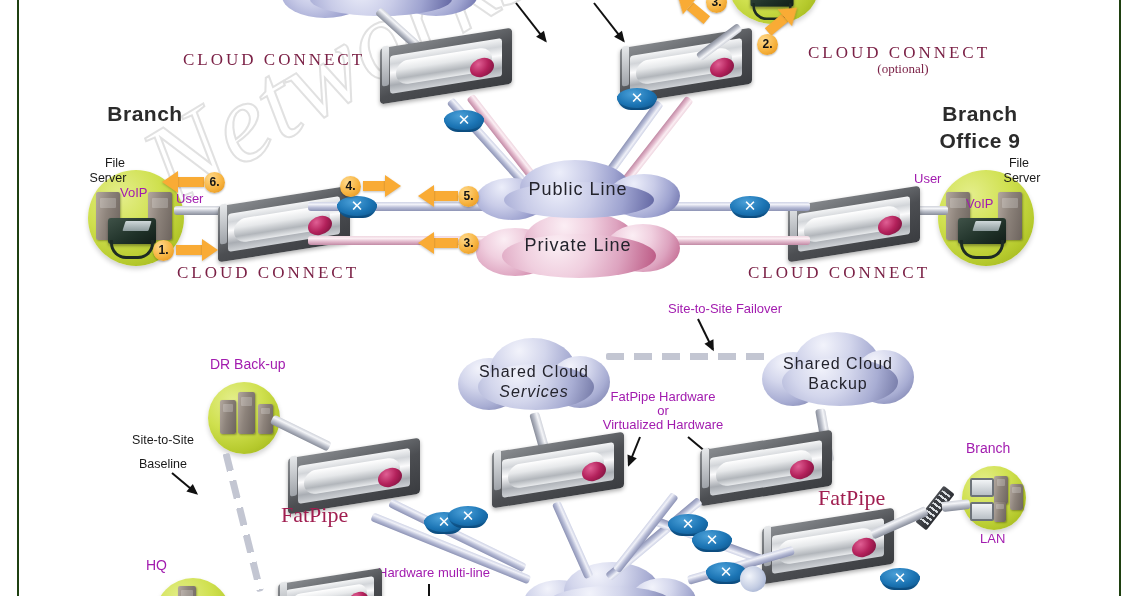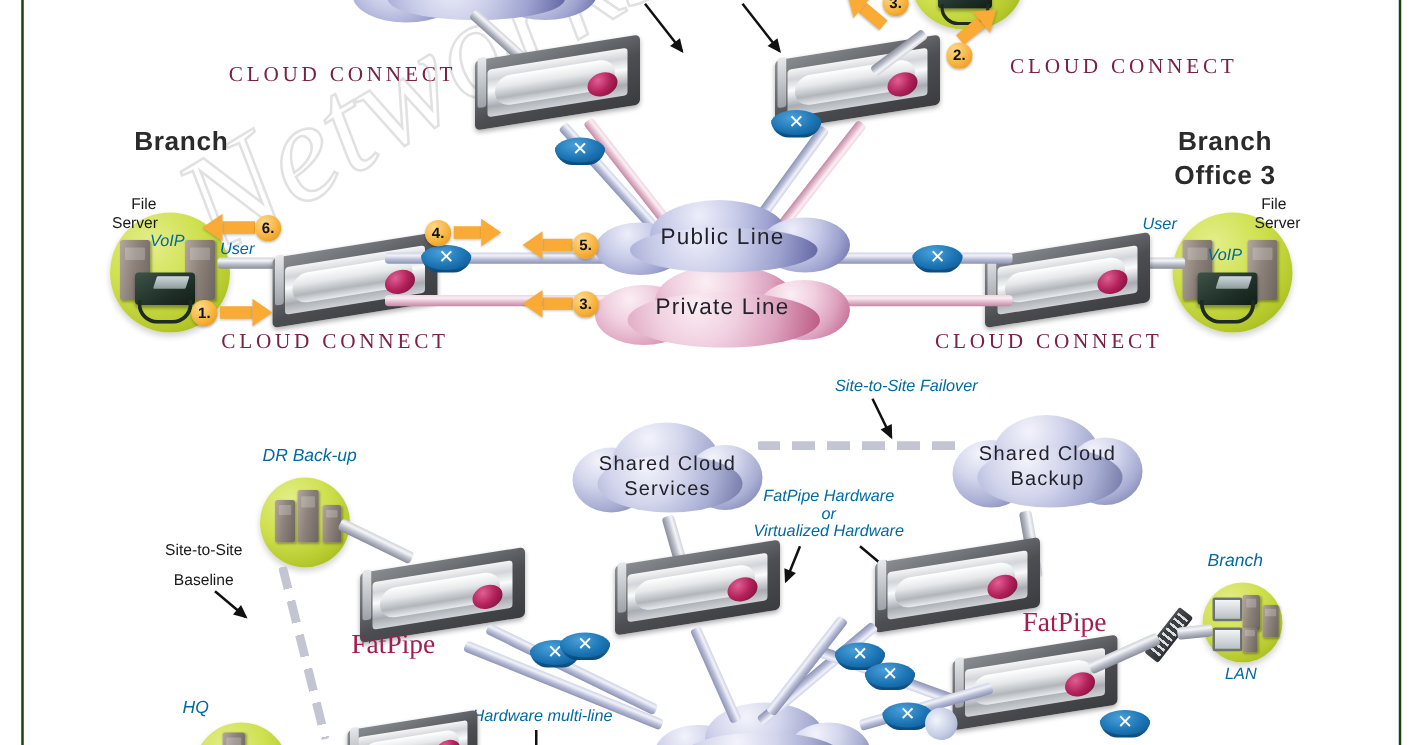--- a/index.html
+++ b/index.html
@@ -27,21 +27,21 @@
 
   
   .lbl{position:absolute;color:#1a1a1a;white-space:nowrap;line-height:1.12;}
   .lbl.c{text-align:center;transform:translateX(-50%);}
 
   .title-branch{font-size:21px;font-weight:bold;color:#2b2b2b;letter-spacing:.5px;text-align:center;}
   .cc{font-family:"Liberation Serif","DejaVu Serif",serif;font-size:17px;letter-spacing:3px;color:#7b2146;white-space:nowrap;}
   .cc-opt{font-family:"Liberation Serif","DejaVu Serif",serif;font-size:13px;letter-spacing:0px;color:#7b2146;text-align:center;}
   .fatpipe-word{font-family:"Liberation Serif","DejaVu Serif",serif;font-size:22px;color:#a01e50;white-space:nowrap;}
   .small{font-size:12.5px;color:#1a1a1a;}
-  .small13{font-size:13px;color:#0369a1;font-style:italic;}
+  .small13{font-size:13px;color:#a21caf;}
   .cloudtxt{font-size:18px;color:#23232c;text-align:center;letter-spacing:1px;line-height:1.25;}
 
   
   .cloud{position:absolute;}
   .cloud .body{position:absolute;inset:0;}
   .cloud .puff{position:absolute;border-radius:50%;}
   .cloud-label{position:absolute;left:0;right:0;text-align:center;z-index:3;}
 
   .pub .puff{background:radial-gradient(circle at 36% 22%, #eceefa 0%, #c9cce8 35%, #9ea3d0 66%, #5f63a0 100%);}
   .priv .puff{background:radial-gradient(circle at 36% 24%, #fbeef4 0%, #f0cfdf 32%, #dda3bf 62%, #b9537f 100%);}
@@ -195,24 +195,25 @@
   <div class="onum" style="left:757px;top:34px;">2.</div>
 
   <div class="oarr lft" style="left:690px;top:6px;transform:rotate(40deg);">
     <div class="stem" style="left:0;width:22px;"></div>
       <div class="head" style="left:-16px;"></div>
   </div>
   <div class="onum" style="left:706px;top:-8px;">3.</div>
 
   <div class="lbl cc" style="left:183px;top:50px;">CLOUD  CONNECT</div>
   <div class="lbl cc" style="left:808px;top:43px;">CLOUD  CONNECT</div>
+  <div class="lbl cc-opt" style="left:808px;top:62px;width:190px;">(optional)</div>
 
   <div class="lbl title-branch" style="left:85px;top:102px;width:120px;">Branch</div>
   <div class="lbl title-branch" style="left:920px;top:102px;width:120px;">Branch</div>
-  <div class="lbl title-branch" style="left:920px;top:129px;width:120px;">Office  3</div>
+  <div class="lbl title-branch" style="left:920px;top:129px;width:120px;">Office  9</div>
 
   <div class="bubble" style="left:88px;top:170px;width:96px;height:96px;"></div>
   <div class="srv" style="left:96px;top:192px;width:24px;height:48px;"></div>
   <div class="srv" style="left:148px;top:192px;width:24px;height:48px;"></div>
   <div class="voip" style="left:108px;top:218px;">
     <div class="scr"></div>
       <div class="cord"></div>
   </div>
   <div class="lbl small" style="left:92px;top:156px;width:46px;text-align:center;">File</div>
   <div class="lbl small" style="left:78px;top:171px;width:60px;text-align:center;">Server</div>
@@ -320,21 +321,21 @@
   <div class="dashline" style="left:606px;top:353px;width:166px;"></div>
 
   <div class="cloud shared" style="left:458px;top:338px;width:152px;height:76px;">
     <div class="body">
       <div class="puff" style="left:0px;top:20px;width:62px;height:52px;"></div>
       <div class="puff" style="left:32px;top:0px;width:86px;height:64px;"></div>
       <div class="puff" style="left:92px;top:18px;width:60px;height:52px;"></div>
       <div class="puff" style="left:20px;top:26px;width:116px;height:46px;"></div>
     </div>
     <div class="cloud-label cloudtxt" style="top:24px;font-size:16px;">Shared  Cloud</div>
-    <div class="cloud-label cloudtxt" style="top:44px;font-size:16px;">Services</div>
+    <div class="cloud-label cloudtxt" style="top:44px;font-size:16px;font-style:italic;">Services</div>
   </div>
 
   <div class="cloud shared" style="left:762px;top:332px;width:152px;height:78px;">
     <div class="body">
       <div class="puff" style="left:0px;top:20px;width:62px;height:54px;"></div>
       <div class="puff" style="left:32px;top:0px;width:86px;height:66px;"></div>
       <div class="puff" style="left:92px;top:18px;width:60px;height:54px;"></div>
       <div class="puff" style="left:20px;top:26px;width:116px;height:48px;"></div>
     </div>
     <div class="cloud-label cloudtxt" style="top:22px;font-size:16px;">Shared  Cloud</div>

